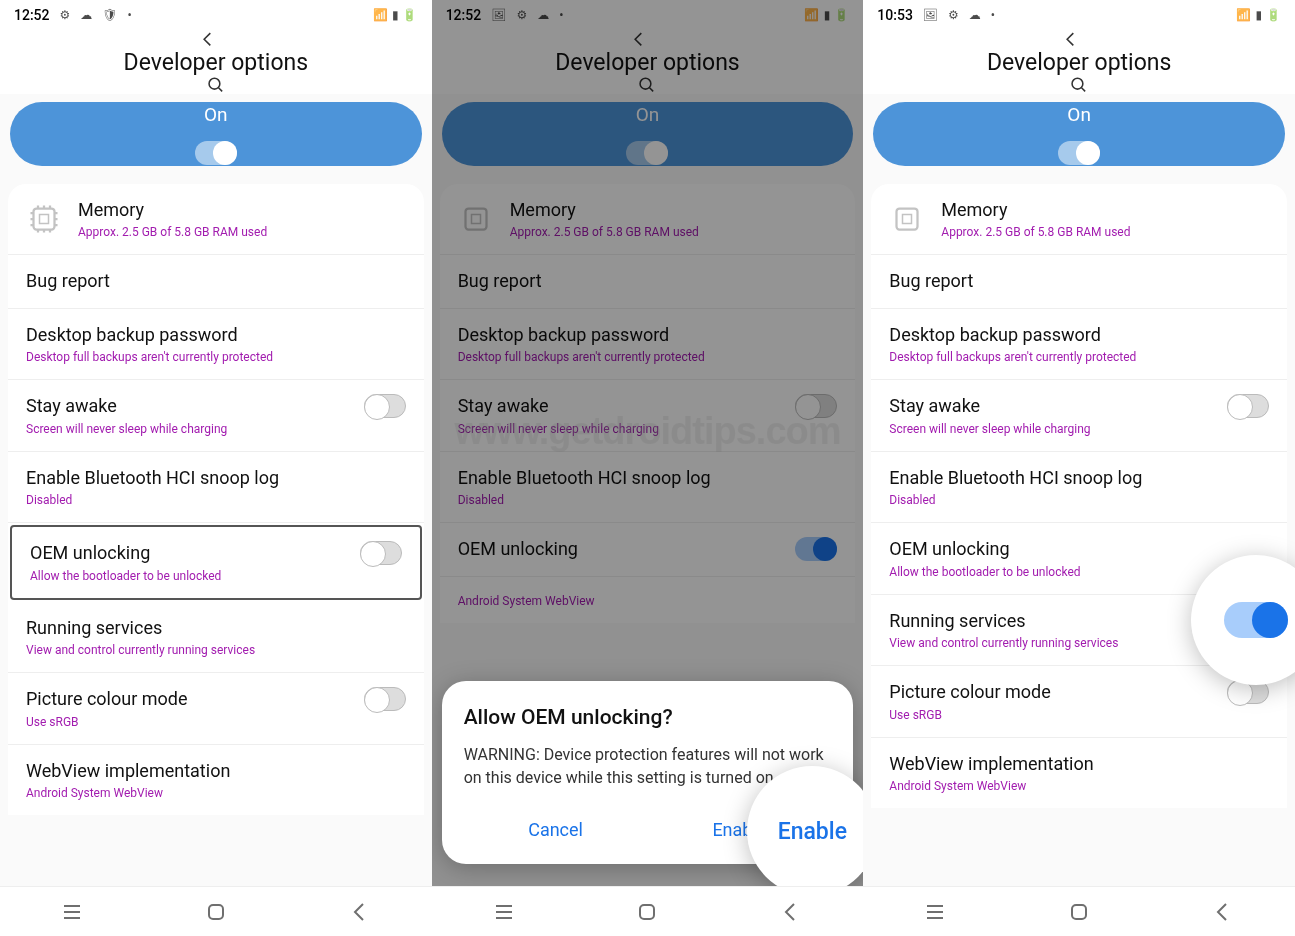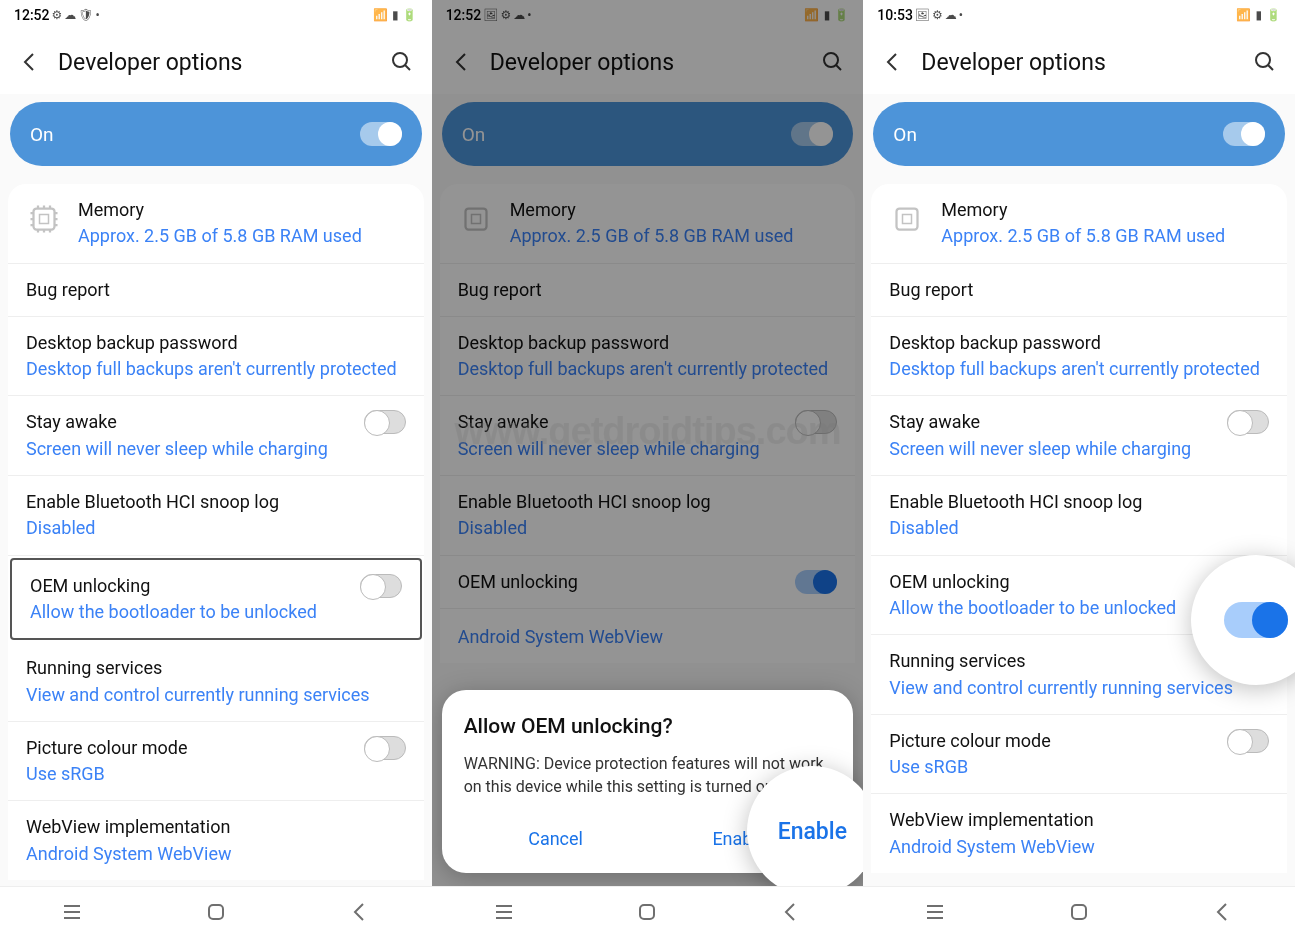--- a/index.html
+++ b/index.html
@@ -1,47 +1,47 @@
 <!DOCTYPE html>
 <html><head>
 <meta charset="utf-8">
 <style>
 * { margin: 0; padding: 0; box-sizing: border-box; font-family: Roboto, -apple-system, sans-serif; }
 body { background: #fff; width: 1295px; height: 936px; position: relative; overflow: hidden; }
 .container { display: flex; width: 100%; height: 100%; }
 .phone { width: 431.67px; height: 100%; background: #fafafa; position: relative; overflow: hidden; }
 .statusbar { height: 30px; display: flex; justify-content: space-between; align-items: center; padding: 0 14px; font-size: 14px; font-weight: 500; color: #000; background: #fff; }
-.sb-left { display: flex; align-items: center; gap: 2px; }
+.sb-left { display: flex; align-items: center; gap: 10px; }
 .sb-right { display: flex; align-items: center; gap: 4px; }
 .sb-icon { font-size: 12px; opacity: .7; }
-.appbar { height: 64px; display: flex; align-items: center; padding: 0 18px; background: #fff; }
+.appbar { height: 64px; display: flex; align-items: center; padding: 0 18px; background: #fff; flex-direction: column; }
 .back-ic { width: 24px; height: 24px; margin-right: 16px; }
 .appbar-title { font-size: 23px; color: #111; flex: 1; }
 .search-ic { width: 24px; height: 24px; }
-.master-row { margin: 8px 10px 18px; background: #4d94d9; border-radius: 32px; height: 64px; display: flex; align-items: center; padding: 1px 20px; color: #fff; font-size: 19px; }
+.master-row { margin: 8px 10px 18px; background: #4d94d9; border-radius: 32px; height: 64px; display: flex; align-items: center; padding: 1px 20px; color: #fff; font-size: 19px; flex-direction: column; }
 .master-label { flex: 1; }
 .toggle { width: 42px; height: 24px; border-radius: 12px; position: relative; display: inline-block; }
 .toggle-on-white { background: rgba(255,255,255,.5); }
 .toggle-on-white::after { content: ''; position: absolute; right: 0; top: 0; width: 24px; height: 24px; border-radius: 50%; background: #fff; }
 .toggle-off { background: #ddd; border: 1px solid #bbb; }
 .toggle-off::after { content: ''; position: absolute; left: -1px; top: -1px; width: 24px; height: 24px; border-radius: 50%; background: #fff; border: 1px solid #bbb; }
 .toggle-on-blue { background: #a8cdfb; }
 .toggle-on-blue::after { content: ''; position: absolute; right: 0; top: 0; width: 24px; height: 24px; border-radius: 50%; background: #1a73e8; }
 .list { background: #fff; margin: 0 8px; border-radius: 18px 18px 0 0; }
 .row { padding: 14px 18px; border-bottom: 1px solid #eee; display: flex; align-items: flex-start; }
 .row-body { flex: 1; }
 .row-title { font-size: 18px; color: #111; line-height: 1.35; }
-.row-sub { font-size: 18px; color: #3b82f6; line-height: 1.35; margin-top: 2px; }
+.row-sub { font-size: 12px; color: #a21caf; line-height: 1.35; margin-top: 2px; }
 .mem-row { align-items: flex-start; }
 .mem-ic { width: 36px; height: 36px; margin-right: 16px; opacity: .35; margin-top: 3px; }
 .highlight { border: 2px solid #555; border-radius: 4px; margin: 2px 2px; background: #fff; }
 .navbar { position: absolute; bottom: 0; left: 0; right: 0; height: 50px; background: #fff; display: flex; justify-content: space-around; align-items: center; border-top: 1px solid #eee; }
 .nav-btn { width: 24px; height: 24px; opacity: .7; }
 .dimmer { position: absolute; inset: 0; background: rgba(0,0,0,.42); }
-.dialog { position: absolute; left: 10px; right: 10px; bottom: 63px; background: #fff; border-radius: 24px; padding: 24px 22px 12px; box-shadow: 0 4px 24px rgba(0,0,0,.25); }
+.dialog { position: absolute; left: 10px; right: 10px; bottom: 72px; background: #fff; border-radius: 24px; padding: 24px 22px 12px; box-shadow: 0 4px 24px rgba(0,0,0,.25); }
 .dlg-title { font-size: 21px; font-weight: 500; color: #111; margin-bottom: 14px; }
 .dlg-body { font-size: 16px; color: #333; line-height: 1.45; margin-bottom: 18px; }
 .dlg-actions { display: flex; }
 .dlg-btn { flex: 1; text-align: center; font-size: 18px; color: #1a73e8; font-weight: 400; padding: 12px 0; }
 .zoom-circle { position: absolute; width: 130px; height: 130px; border-radius: 50%; background: #fff; box-shadow: 0 4px 24px rgba(0,0,0,.25); display: flex; align-items: center; justify-content: center; }
 .zoom-circle-1 { bottom: 40px; right: -14px; }
 .zoom-circle-1 .zlabel { font-size: 23px; color: #1a73e8; font-weight: 500; }
 .zoom-circle-2 { top: 555px; right: -26px; }
 .big-toggle { width: 64px; height: 36px; border-radius: 18px; background: #a8cdfb; position: relative; }
 .big-toggle::after { content: ''; position: absolute; right: 0; top: 0; width: 36px; height: 36px; border-radius: 50%; background: #1a73e8; }

